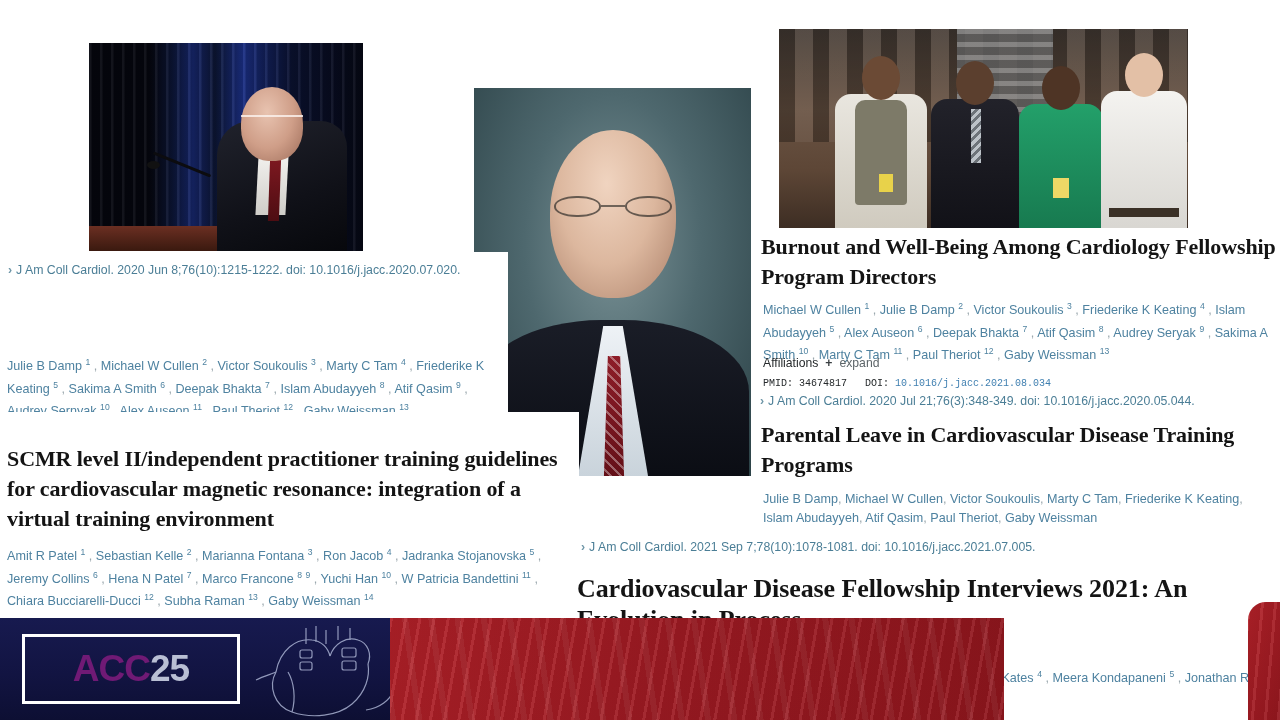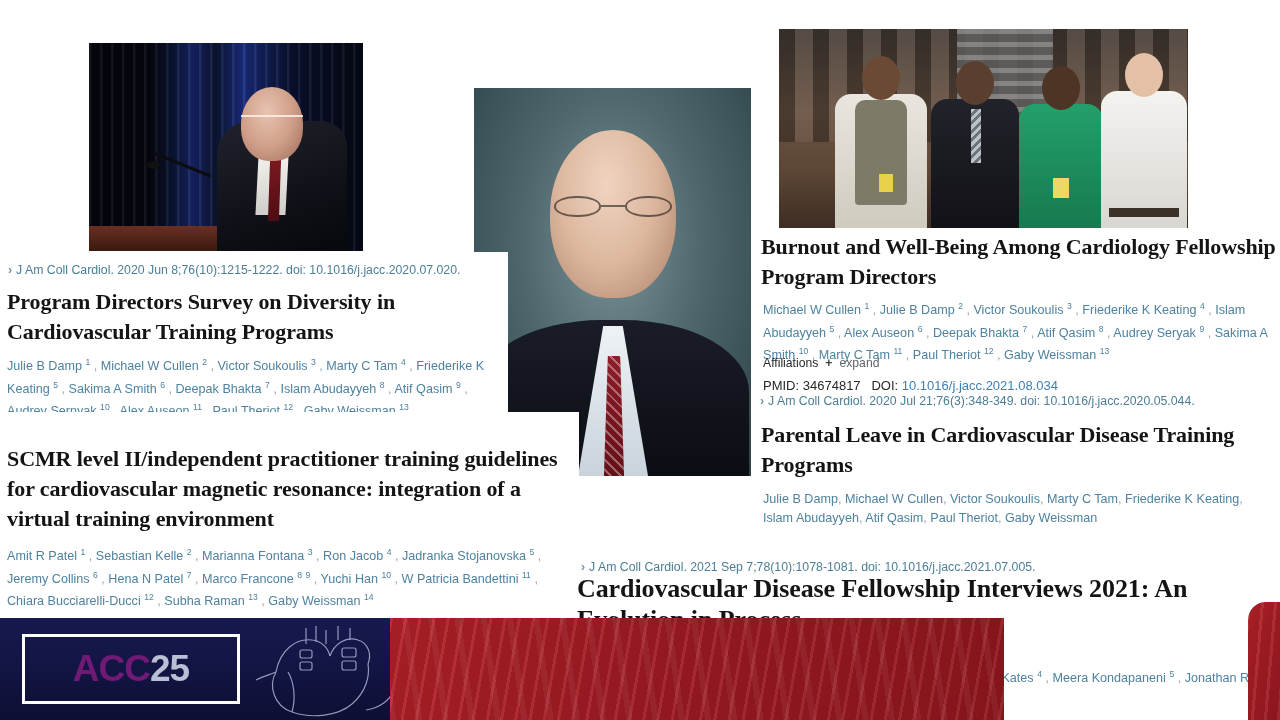--- a/index.html
+++ b/index.html
@@ -164,21 +164,21 @@
     font-family:"Liberation Sans", sans-serif;
   }
   .authors sup { font-size:8.6px; color:#4e82a0; }
   .authors .sep { color:#9aa7ad; }
   .affil-row{
     font-size:12.2px; color:#25292b; font-family:"Liberation Sans", sans-serif;
     display:flex; align-items:center; gap:7px;
   }
   .affil-row .plus { color:#3a3f42; font-weight:700; }
   .affil-row .expand { color:#5d6569; }
-  .idrow{ font-size:13px; color:#25292b; font-family:Liberation Sans, sans-serif; }
+  .idrow{ font-size:10px; color:#25292b; font-family:Liberation Mono, monospace; }
   .idrow .lnk{ color:#3f7fb0; }
 
   
   #banner { position:absolute; left:0; top:618px; width:1004px; height:102px; overflow:hidden; }
   #banner .navy{
     position:absolute; inset:0;
     background:linear-gradient(180deg,#171a4f 0%,#121442 55%,#0d0f33 100%);
   }
   #banner .logo-frame{
     position:absolute; left:22px; top:16px; width:218px; height:70px;
@@ -263,21 +263,20 @@
         <div class="bd"></div>
         <div class="belt"></div>
         <div class="hd"></div>
       </div>
   </div>
 
   <div class="card" id="card-left-1">
     <div class="cite" style="position:absolute;left:8px;top:11px;">
       <span class="chev">›</span><span>J Am Coll Cardiol. 2020 Jun 8;76(10):1215-1222. doi: 10.1016/j.jacc.2020.07.020.</span>
     </div>
-    <div class="title" style="position:absolute;left:7px;top:35px;width:500px;">Program Directors Survey on Diversity in Cardiovascular Training Programs</div>
     <div class="authors" style="position:absolute;left:7px;top:101px;width:495px;">Julie B Damp <sup>1</sup> <span class="sep">,</span> Michael W Cullen <sup>2</sup> <span class="sep">,</span> Victor Soukoulis <sup>3</sup> <span class="sep">,</span> Marty C Tam <sup>4</sup> <span class="sep">,</span> Friederike K Keating <sup>5</sup> <span class="sep">,</span> Sakima A Smith <sup>6</sup> <span class="sep">,</span> Deepak Bhakta <sup>7</sup> <span class="sep">,</span> Islam Abudayyeh <sup>8</sup> <span class="sep">,</span> Atif Qasim <sup>9</sup> <span class="sep">,</span> Audrey Sernyak <sup>10</sup> <span class="sep">,</span> Alex Auseon <sup>11</sup> <span class="sep">,</span> Paul Theriot <sup>12</sup> <span class="sep">,</span> Gaby Weissman <sup>13</sup></div>
   </div>
 
   <div class="card" id="card-left-2">
     <div class="title" style="position:absolute;left:7px;top:32px;width:565px;">SCMR level II/independent practitioner training guidelines for cardiovascular magnetic resonance: integration of a virtual training environment</div>
     <div class="authors" style="position:absolute;left:7px;top:131px;width:565px;">Amit R Patel <sup>1</sup> <span class="sep">,</span> Sebastian Kelle <sup>2</sup> <span class="sep">,</span> Marianna Fontana <sup>3</sup> <span class="sep">,</span> Ron Jacob <sup>4</sup> <span class="sep">,</span> Jadranka Stojanovska <sup>5</sup> <span class="sep">,</span> Jeremy Collins <sup>6</sup> <span class="sep">,</span> Hena N Patel <sup>7</sup> <span class="sep">,</span> Marco Francone <sup>8</sup> <sup>9</sup> <span class="sep">,</span> Yuchi Han <sup>10</sup> <span class="sep">,</span> W Patricia Bandettini <sup>11</sup> <span class="sep">,</span> Chiara Bucciarelli-Ducci <sup>12</sup> <span class="sep">,</span> Subha Raman <sup>13</sup> <span class="sep">,</span> Gaby Weissman <sup>14</sup></div>
   </div>
 
   <div class="card" id="card-right-1">
     <div class="title" style="position:absolute;left:9px;top:4px;width:518px;">Burnout and Well-Being Among Cardiology Fellowship Program Directors</div>
@@ -298,21 +297,21 @@
       <span class="chev">›</span><span>J Am Coll Cardiol. 2020 Jul 21;76(3):348-349. doi: 10.1016/j.jacc.2020.05.044.</span>
     </div>
   </div>
 
   <div class="card" id="card-right-2">
     <div class="title" style="position:absolute;left:9px;top:10px;width:520px;">Parental Leave in Cardiovascular Disease Training Programs</div>
     <div class="authors" style="position:absolute;left:11px;top:80px;width:510px;">Julie B Damp<span class="sep">,</span> Michael W Cullen<span class="sep">,</span> Victor Soukoulis<span class="sep">,</span> Marty C Tam<span class="sep">,</span> Friederike K Keating<span class="sep">,</span> Islam Abudayyeh<span class="sep">,</span> Atif Qasim<span class="sep">,</span> Paul Theriot<span class="sep">,</span> Gaby Weissman</div>
   </div>
 
   <div class="card" id="card-right-3">
-    <div class="cite" style="position:absolute;left:13px;top:20px;text-align:right;">
+    <div class="cite" style="position:absolute;left:13px;top:0;text-align:right;">
       <span class="chev">›</span><span>J Am Coll Cardiol. 2021 Sep 7;78(10):1078-1081. doi: 10.1016/j.jacc.2021.07.005.</span>
     </div>
     <div class="title big" style="position:absolute;left:9px;top:33px;width:690px;">Cardiovascular Disease Fellowship Interviews 2021: An Evolution in Process</div>
     <div class="authors" style="position:absolute;left:11px;top:125px;width:700px;">Lisa J Rose-Jones <sup>1</sup> <span class="sep">,</span> Mustafa M Ahmed <sup>2</sup> <span class="sep">,</span> Benjamin H Freed <sup>3</sup> <span class="sep">,</span> Andrew M Kates <sup>4</sup> <span class="sep">,</span> Meera Kondapaneni <sup>5</sup> <span class="sep">,</span> Jonathan R Salik <sup>6</sup> <span class="sep">,</span> Victor Soukoulis <sup>7</sup> <span class="sep">,</span> Helga Van Herle <sup>8</sup> <span class="sep">,</span> Gaby Weissman <sup>9</sup></div>
   </div>
 
   <div id="banner">
     <div class="navy"></div>
     <svg class="heart" viewBox="0 0 150 100">
       <g fill="none" stroke="#b9c2e0" stroke-width="1.2" opacity="0.85">

